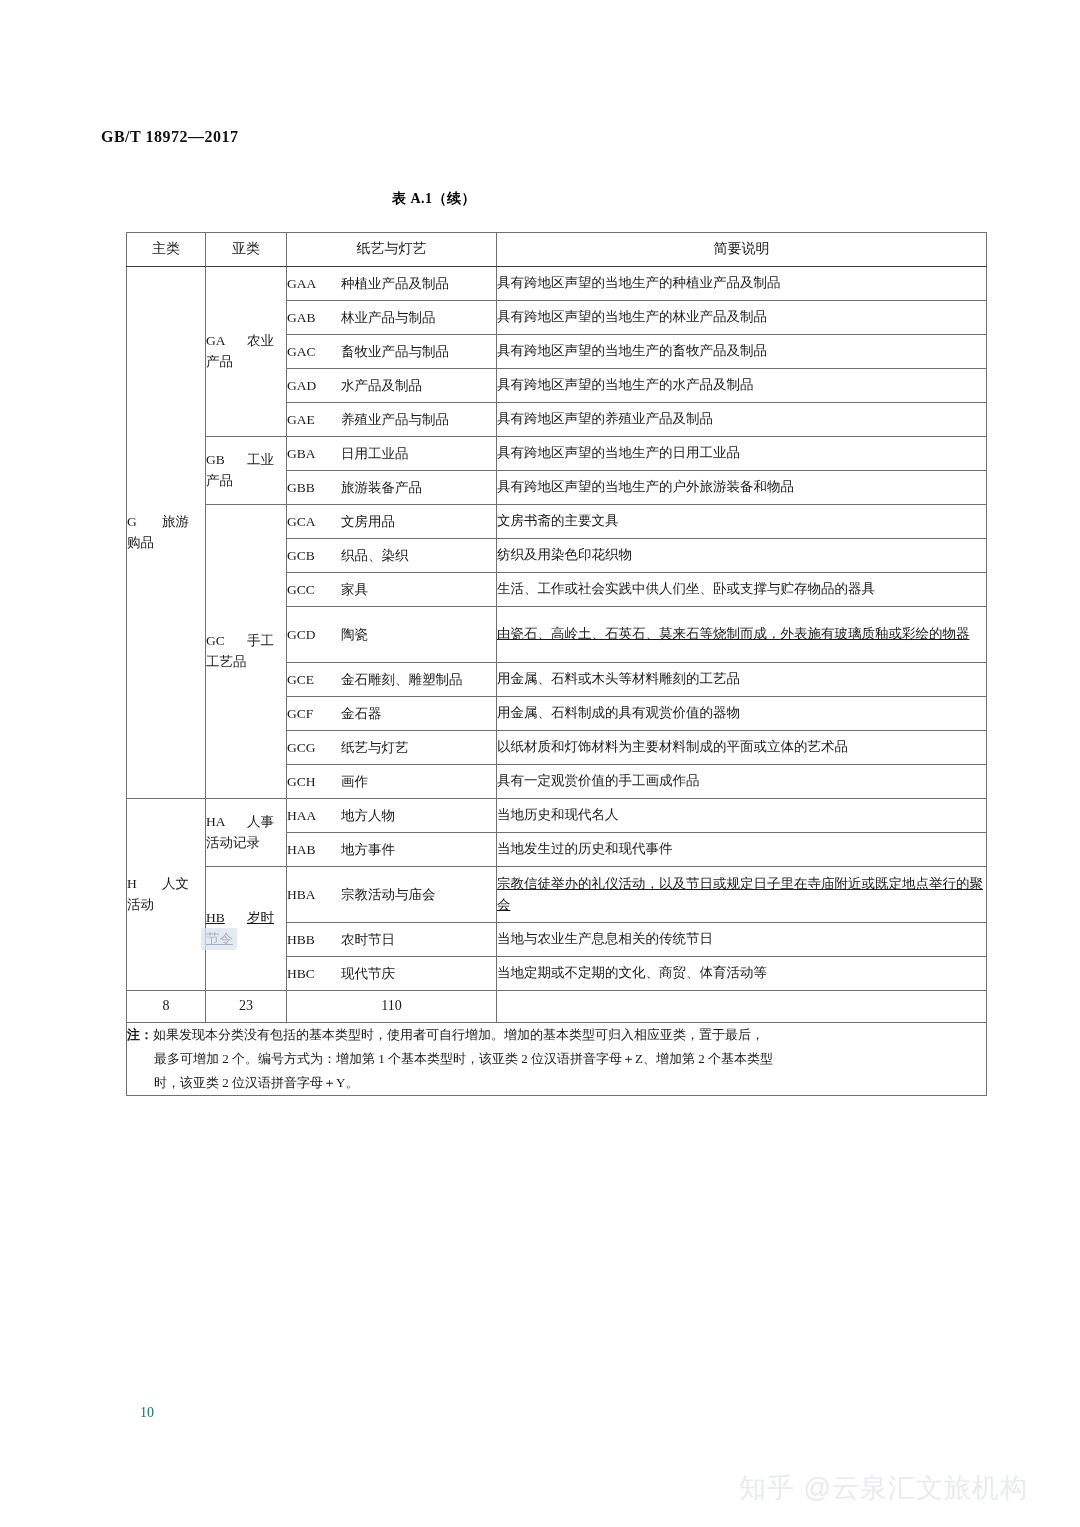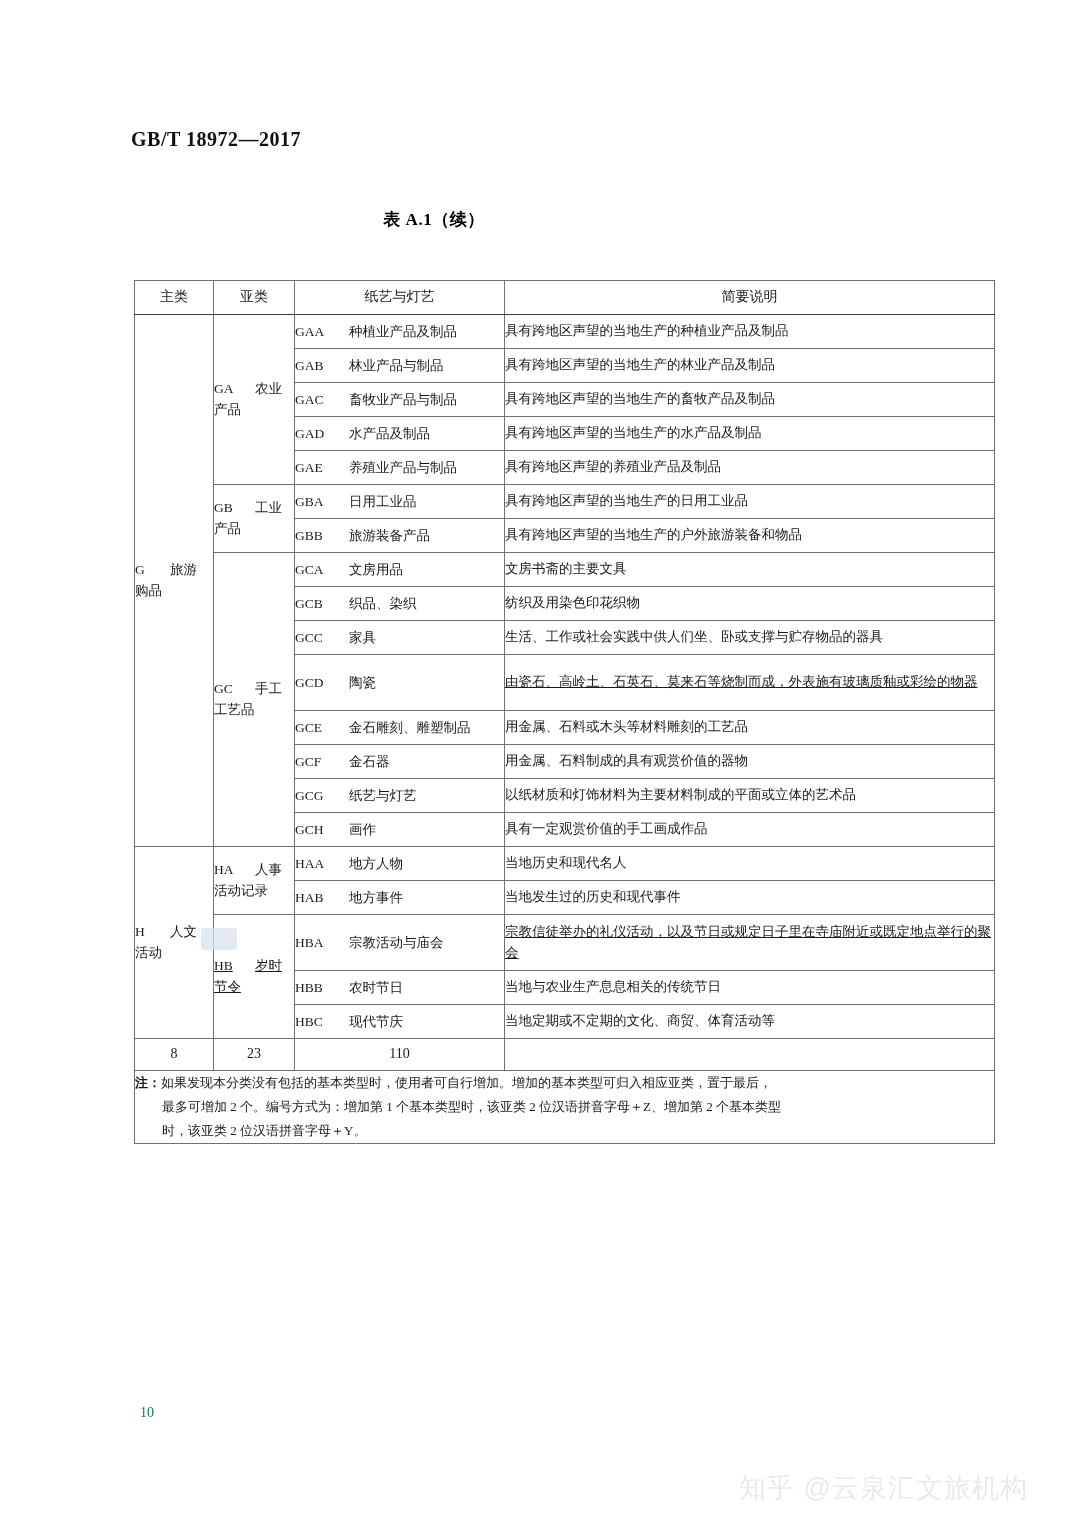--- a/index.html
+++ b/index.html
@@ -19,50 +19,49 @@
   .page {
     position: absolute;
     left: 0; top: 0;
     width: 1080px;
     height: 1527px;
   }
 
   
   .doc-header {
     position: absolute;
-    left: 131px;
+    left: 101px;
     top: 128px;
     font-family: "Liberation Serif", "DejaVu Serif", serif;
     font-weight: bold;
-    font-size: 20px;
+    font-size: 16px;
     letter-spacing: 0.5px;
     color: #111;
     white-space: nowrap;
   }
 
   
   .table-caption {
     position: absolute;
     left: 0;
-    top: 208px;
+    top: 190px;
     width: 868px;
     text-align: center;
-    font-size: 17px;
+    font-size: 14px;
     font-weight: bold;
     font-family: "Liberation Serif", "DejaVu Serif", serif;
     letter-spacing: 0.5px;
   }
 
   
   .table-wrap {
     position: absolute;
-    left: 134px;
+    left: 126px;
     top: 232px;
     width: 860px;
-    margin-top: 48px;
   }
 
   table.gbt {
     border-collapse: collapse;
     width: 860px;
     table-layout: fixed;
     font-size: 13.5px;
     line-height: 1.45;
   }
   table.gbt td, table.gbt th {

